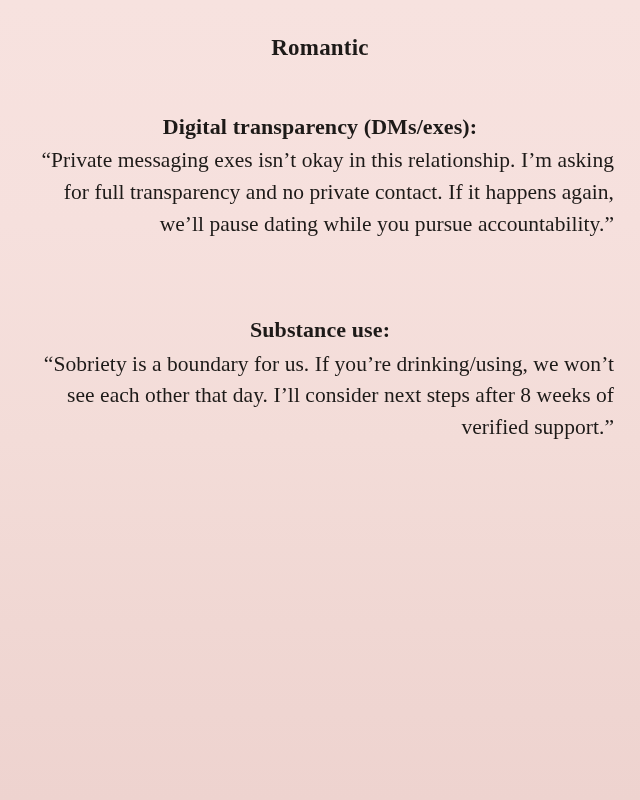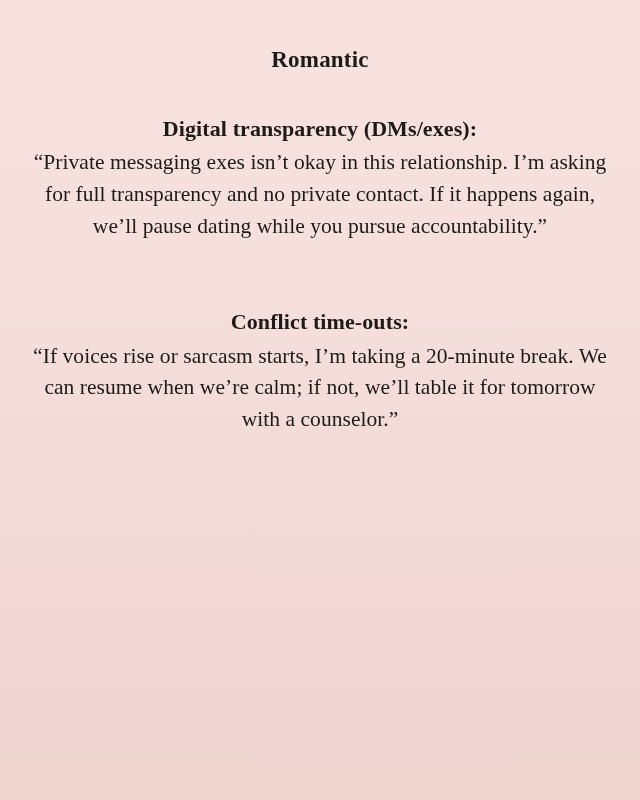--- a/index.html
+++ b/index.html
@@ -11,21 +11,21 @@
     height: 800px;
     background: linear-gradient(180deg, #f7e2df 0%, #f6e0dd 28%, #f3dcd8 55%, #f0d7d3 78%, #eed3cf 100%);
     font-family: "Liberation Serif", serif;
     color: #1d1a18;
     overflow: hidden;
   }
   .page {
     box-sizing: border-box;
     width: 640px;
     height: 800px;
-    padding: 46px 22px 20px 22px;
+    padding: 34px 22px 20px 22px;
     display: flex;
     flex-direction: column;
     align-items: center;
   }
   .doc-title {
     font-size: 23px;
     line-height: 1.25;
     text-align: center;
     letter-spacing: 0.2px;
     margin: 0 0 34px 0;
@@ -35,45 +35,46 @@
     max-width: 600px;
     text-align: center;
     margin-bottom: 30px;
   }
   .section:last-child {
     margin-bottom: 0;
   }
   .section-heading {
     font-size: 22px;
     line-height: 1.3;
-    margin: 6px 0 4px 0;
+    margin: 16px 0 4px 0;
     letter-spacing: 0.1px;
   }
   .section-body {
     font-size: 21.5px;
     line-height: 1.47;
     margin: 0;
     letter-spacing: 0.05px;
     padding: 0 4px;
+    text-align: right;
   }
 </style>
 </head>
 <body>
 
 <div class="page">
 
   <h1 class="doc-title">Romantic</h1>
 
   <div class="section">
     <h2 class="section-heading">Digital transparency (DMs/exes):</h2>
     <p class="section-body">“Private messaging exes isn’t okay in this relationship. I’m asking for full transparency and no private contact. If it happens again, we’ll pause dating while you pursue accountability.”</p>
   </div>
 
   <div class="section">
   </div>
 
+  <div class="section">
+    <h2 class="section-heading">Substance use:</h2>
+    <p class="section-body">“Sobriety is a boundary for us. If you’re drinking/using, we won’t see each other that day. I’ll consider next steps after 8 weeks of verified support.”</p>
+  </div>
 
-  <div class="section">
-    <h2 class="section-heading">Conflict time-outs:</h2>
-    <p class="section-body">“If voices rise or sarcasm starts, I’m taking a 20-minute break. We can resume when we’re calm; if not, we’ll table it for tomorrow with a counselor.”</p>
-  </div>
 
 </div>
 
 </body></html>

